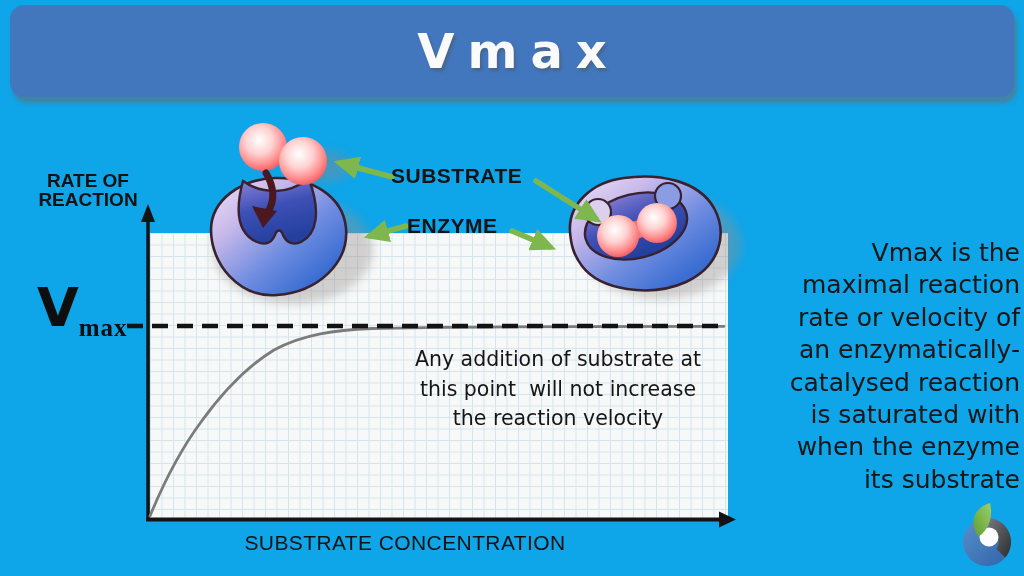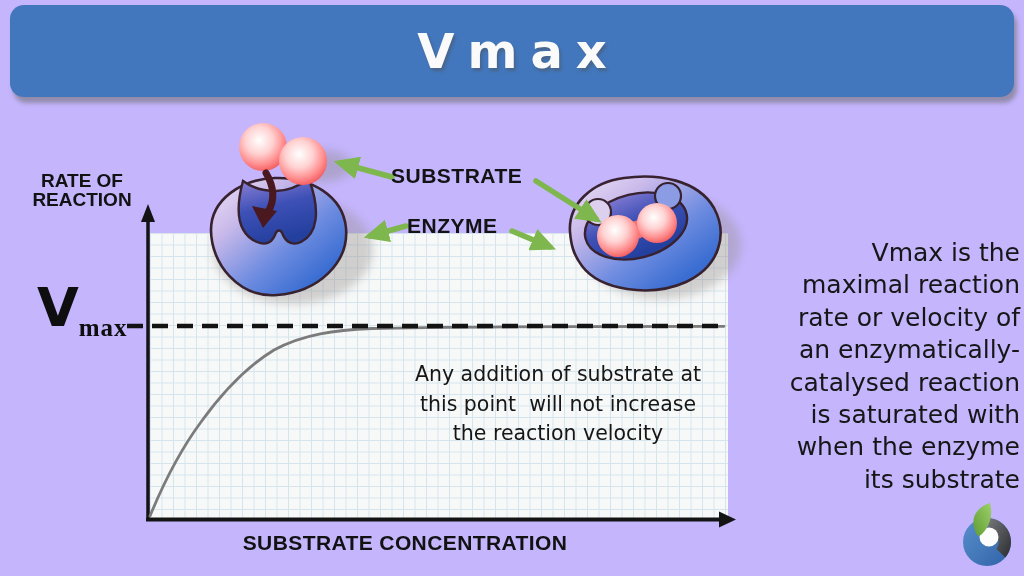--- a/index.html
+++ b/index.html
@@ -1,18 +1,18 @@
 <!DOCTYPE html>
 <html><head>
 <meta charset="utf-8">
 <style>
   html,body{margin:0;padding:0;background:#e8e7e5;}
   .stage{
     position:relative;width:1024px;height:576px;overflow:hidden;
-    background:#c4b5fd;
+    background:#0ea5e9;
     font-family:"Liberation Sans", sans-serif;
   }
   
   .banner{
     position:absolute;left:10px;top:5px;width:1004px;height:92px;
     background:#4277bd;border-radius:14px;
     box-shadow:3px 6px 4px rgba(105,105,105,.55);
     display:flex;align-items:center;justify-content:center;
   }
   .banner h1{
@@ -25,37 +25,37 @@
   .grid{
     position:absolute;left:150px;top:233px;width:578px;height:286px;
     background-color:#f7f9f8;
     background-image:
       linear-gradient(to right,#d5e4ed 1px,transparent 1px),
       linear-gradient(to bottom,#d5e4ed 1px,transparent 1px);
     background-size:11.5px 11.5px;
   }
   
   .axis-label-y{
-    position:absolute;left:17px;top:171px;width:130px;text-align:center;
+    position:absolute;left:23px;top:171px;width:130px;text-align:center;
     font-weight:bold;font-size:19px;line-height:19px;color:#121212;
   }
   .vmax-axis{position:absolute;left:37px;top:276px;color:#0e0e0e;white-space:nowrap;}
   .vmax-axis .v{font-family:"DejaVu Sans",sans-serif;font-size:54px;font-weight:700;}
   .vmax-axis .vsub{font-family:Liberation Serif, serif;font-size:25px;font-weight:700;position:relative;top:10px;letter-spacing:1px;}
   .lbl{position:absolute;font-weight:bold;color:#131313;white-space:nowrap;}
   .substrate-lbl{left:391px;top:164px;font-size:21px;letter-spacing:.5px;}
   .enzyme-lbl{left:407px;top:214px;font-size:21px;letter-spacing:.5px;}
   .axis-label-x{
     position:absolute;left:120px;top:531px;width:570px;text-align:center;
-    font-weight:bold;font-size:21px;letter-spacing:.4px;color:#121212;
+    font-weight:normal;font-size:21px;letter-spacing:.4px;color:#121212;
   }
   .hand{font-family:"DejaVu Sans",sans-serif;color:#161616;}
   .annotation{
     position:absolute;left:383px;top:345px;width:350px;text-align:center;
-    font-size:20.5px;line-height:29.5px;margin-top:15px;
+    font-size:20.5px;line-height:29.5px;
   }
   .annotation div{white-space:pre;}
   .definition{
     position:absolute;left:742px;top:237px;width:278px;text-align:right;
     font-size:25px;line-height:32.4px;
   }
   svg.overlay{position:absolute;left:0;top:0;}
 </style>
 </head>
 <body>

